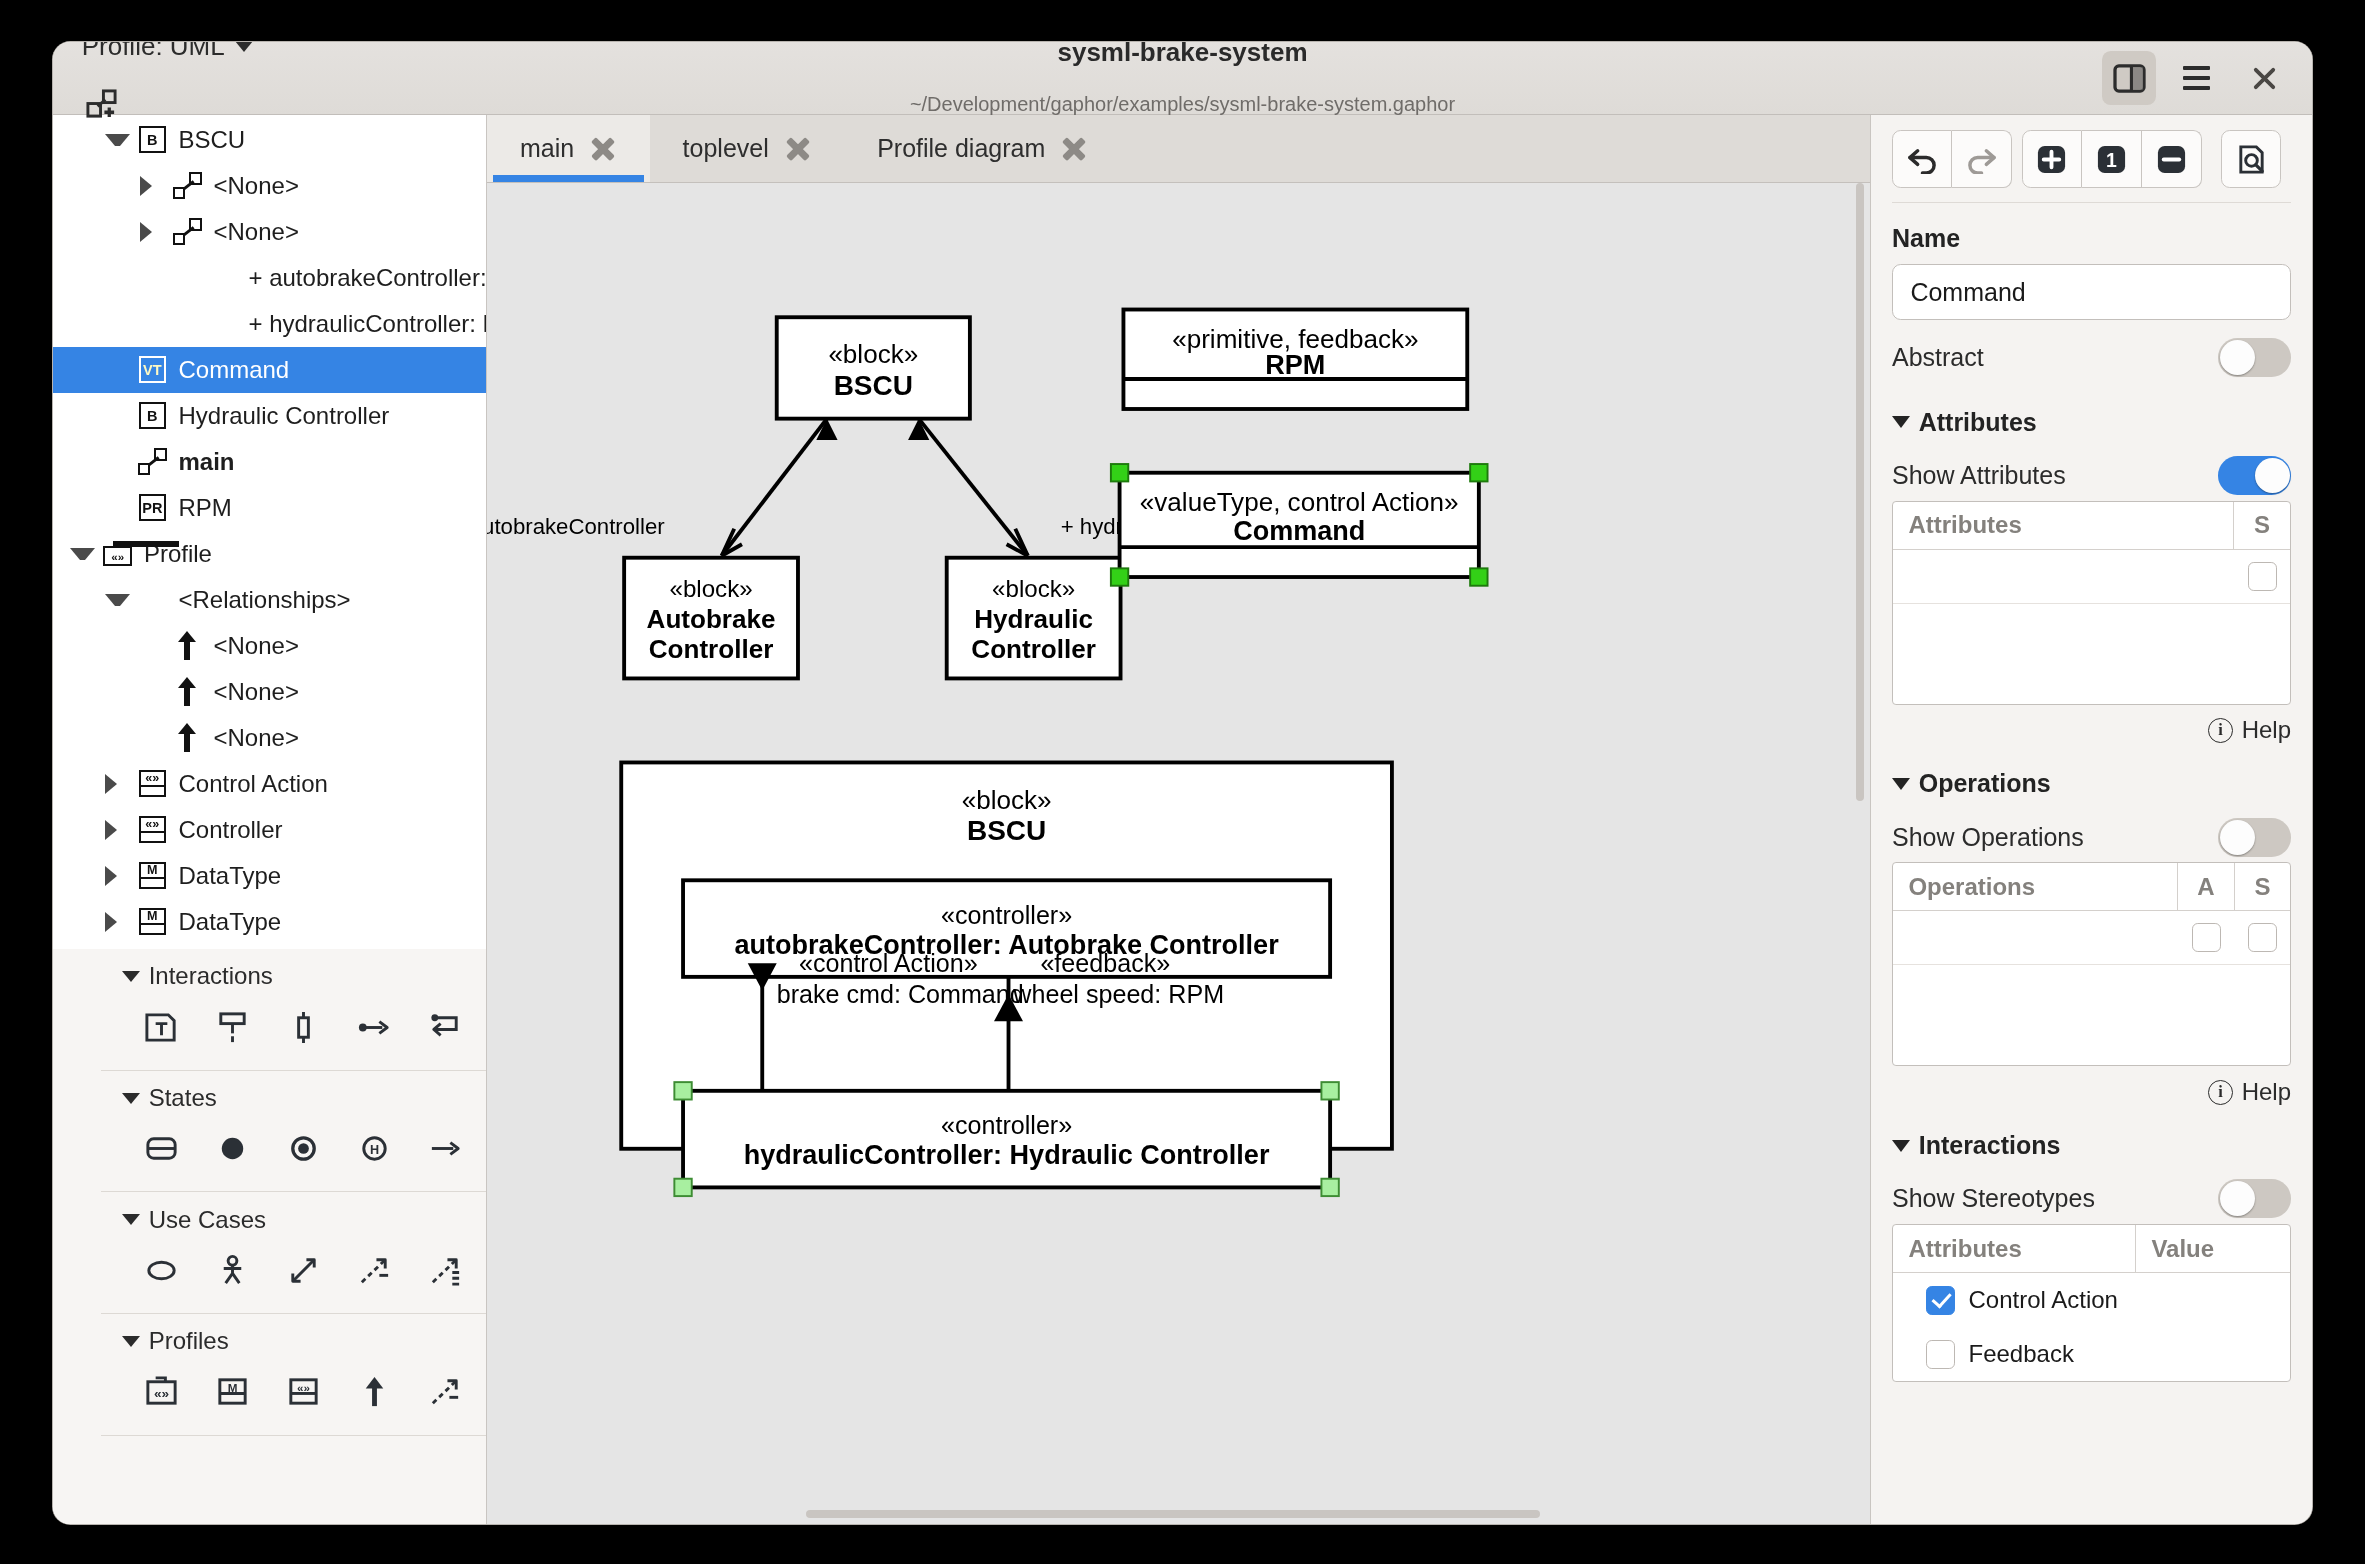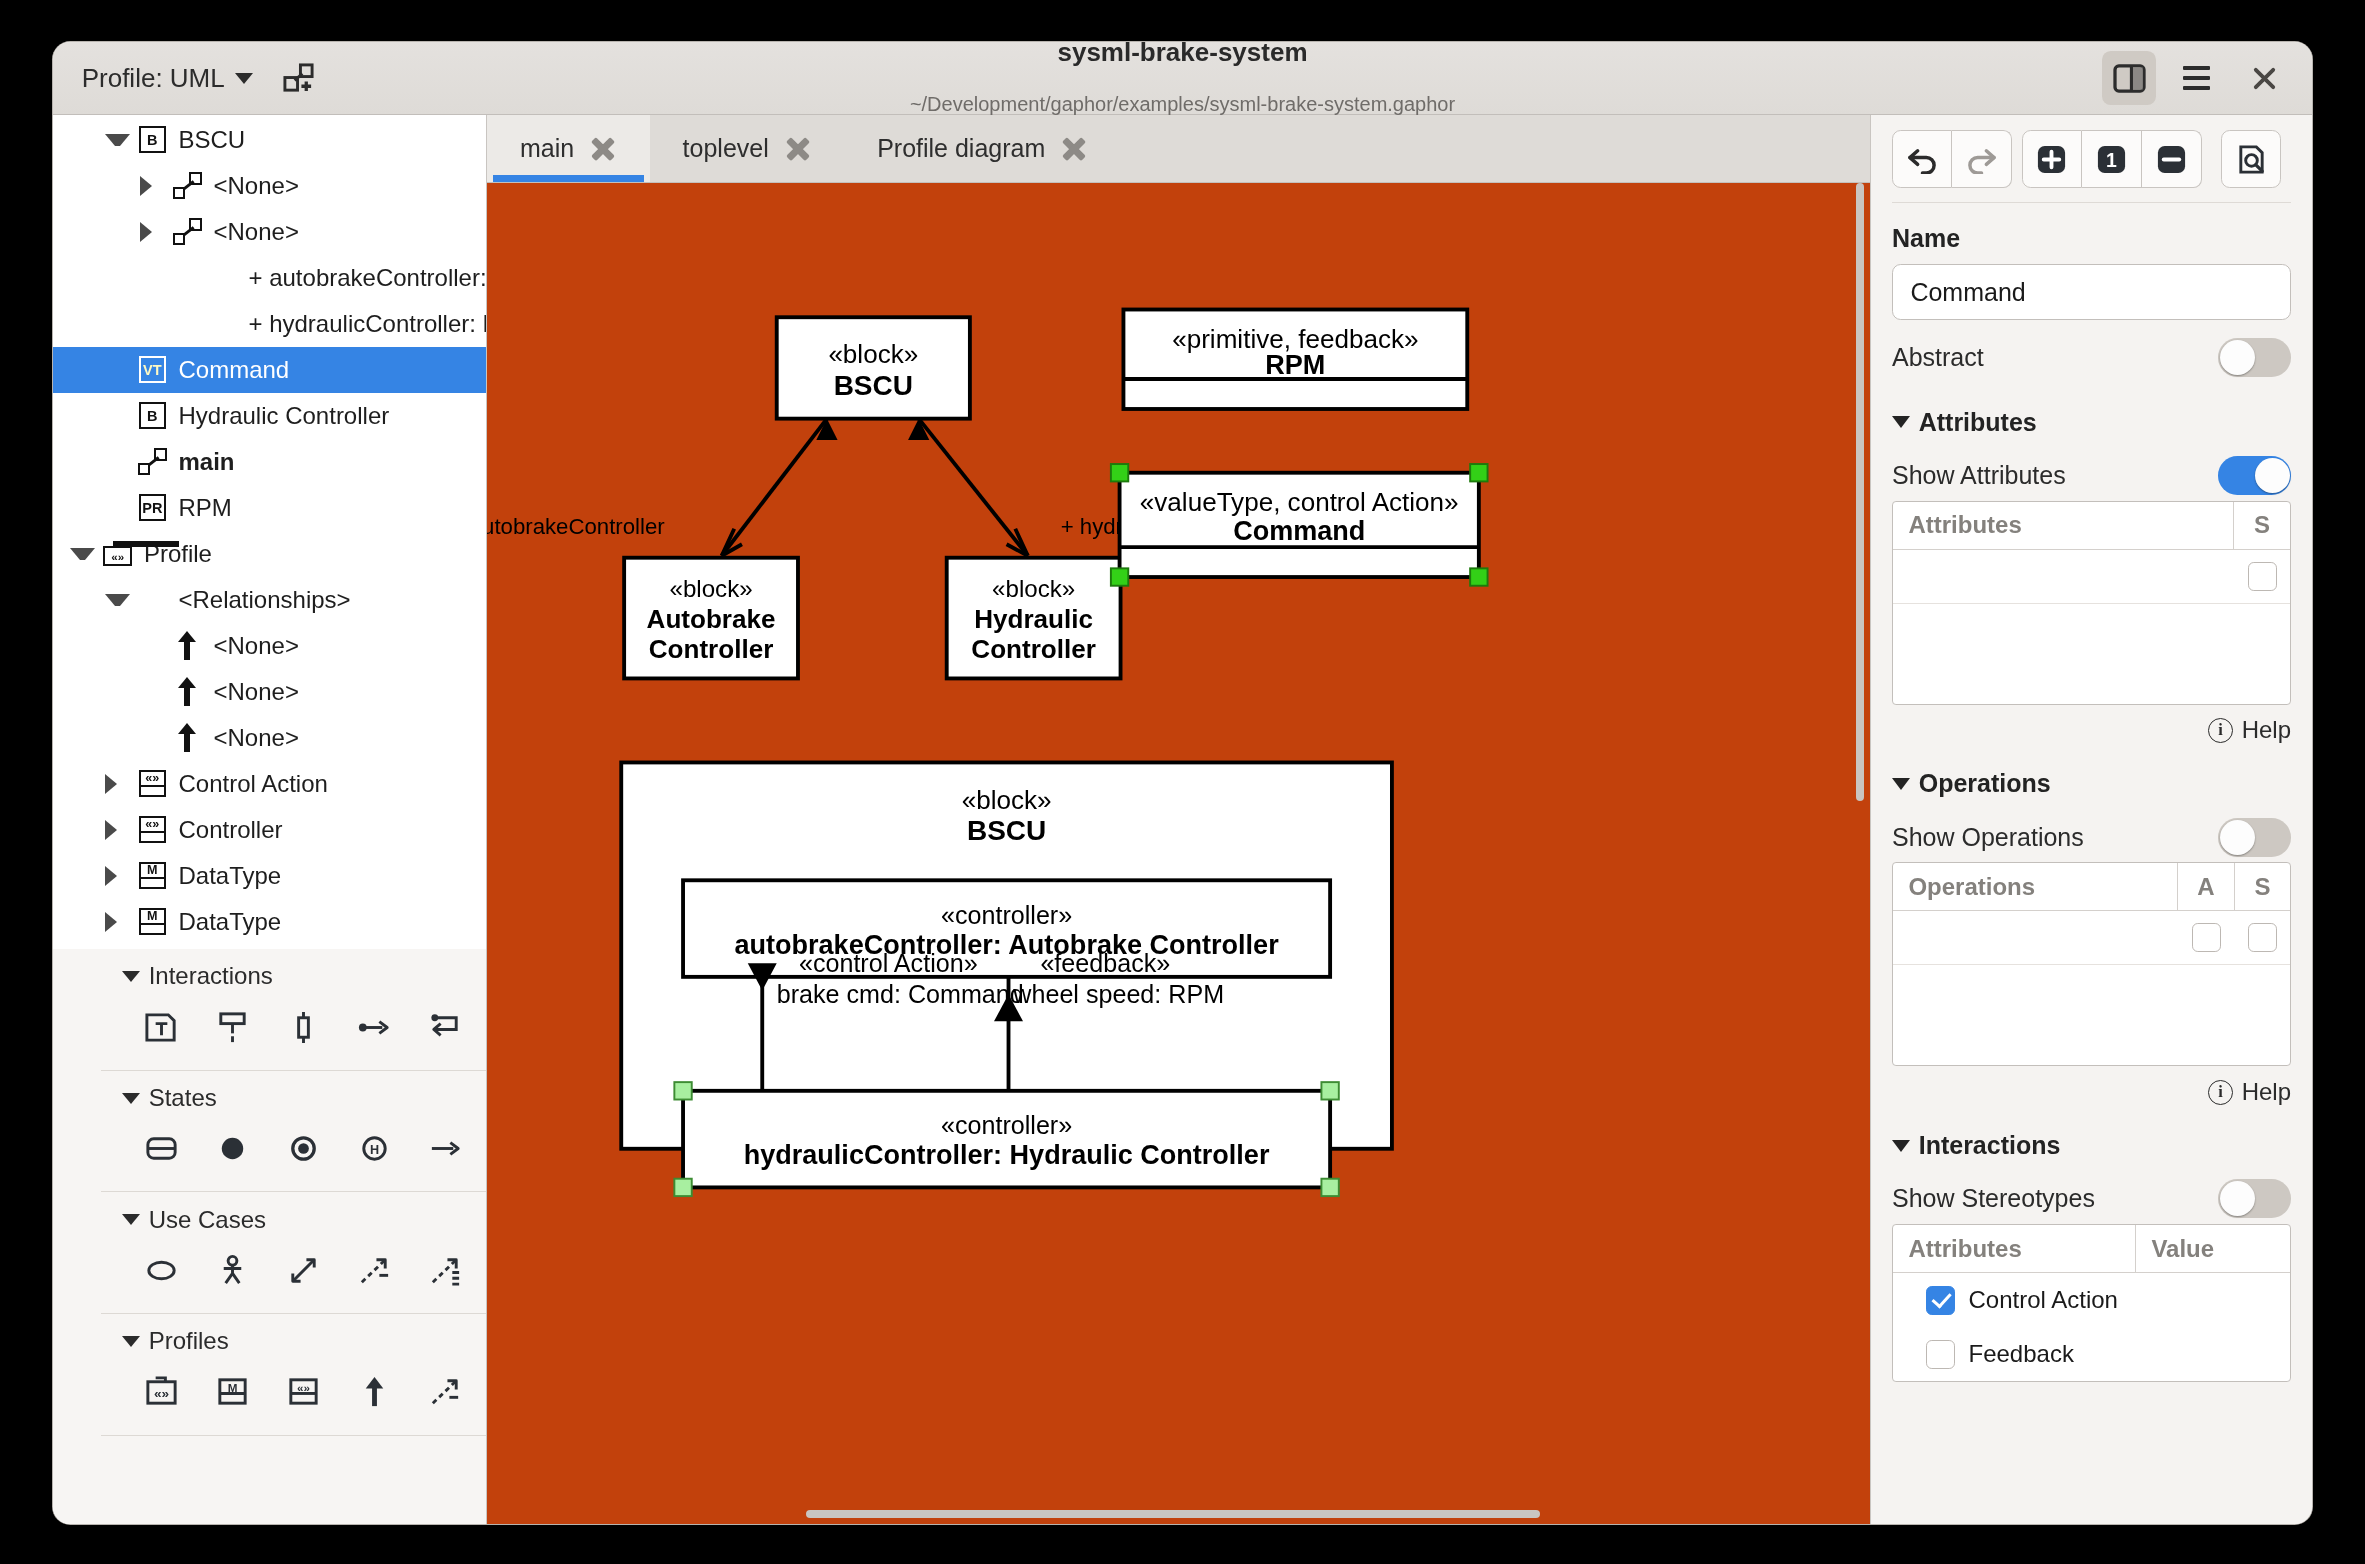--- a/index.html
+++ b/index.html
@@ -23,21 +23,21 @@
 
   
   #headerbar {
     height: 73px; min-height: 73px;
     background: linear-gradient(#e4e1de,#dedbd7);
     border-bottom: 1px solid #c2beba;
     display: flex; align-items: center;
     padding: 0 21px;
     position: relative;
   }
-  .hb-left { display: flex; align-items: center; gap: 10px; z-index: 2; }
+  .hb-left { display: flex; align-items: flex-start; gap: 10px; z-index: 2; flex-direction: column; }
   .profile-btn {
     display: flex; align-items: center; gap: 10.6px;
     font-size: 26px; color: #2c2c2c;
     padding: 5.8px 7.7px; border-radius: 6.8px; cursor: pointer;
   }
   .caret-down {
     width: 0; height: 0;
     border-left: 9.7px solid transparent;
     border-right: 9.7px solid transparent;
     border-top: 11.6px solid #2c2c2c;
@@ -159,21 +159,21 @@
   .tab-close {
     width: 27px; height: 27px; position: relative; flex: 0 0 27px; cursor: pointer;
   }
   .tab-close::before, .tab-close::after {
     content: ""; position: absolute; left: 50%; top: 50%;
     width: 27px; height: 6.8px; background: #8d8a86; border-radius: 1.9px;
   }
   .tab-close::before { transform: translate(-50%,-50%) rotate(45deg); }
   .tab-close::after  { transform: translate(-50%,-50%) rotate(-45deg); }
 
-  #canvas-wrap { flex: 1; position: relative; background: #c2410c; overflow: hidden; }
+  #canvas-wrap { flex: 1; position: relative; background: #e5e5e5; overflow: hidden; }
   #canvas { position: absolute; inset: 0; }
   .hscroll {
     position: absolute; left: 0; right: 0; bottom: 0; height: 21px;
   }
   .hscroll .thumb {
     position: absolute; left: 319px; width: 734px; top: 6.8px; height: 8.7px;
     background: #c9c5c1; border-radius: 4.8px;
   }
   .vscroll { position: absolute; right: 0; top: 0; bottom: 21px; width: 19.3px; }
   .vscroll .thumb { position: absolute; top: 0; height: 618px; right: 5.8px; width: 8.7px; background: #c9c5c1; border-radius: 4.8px; }

